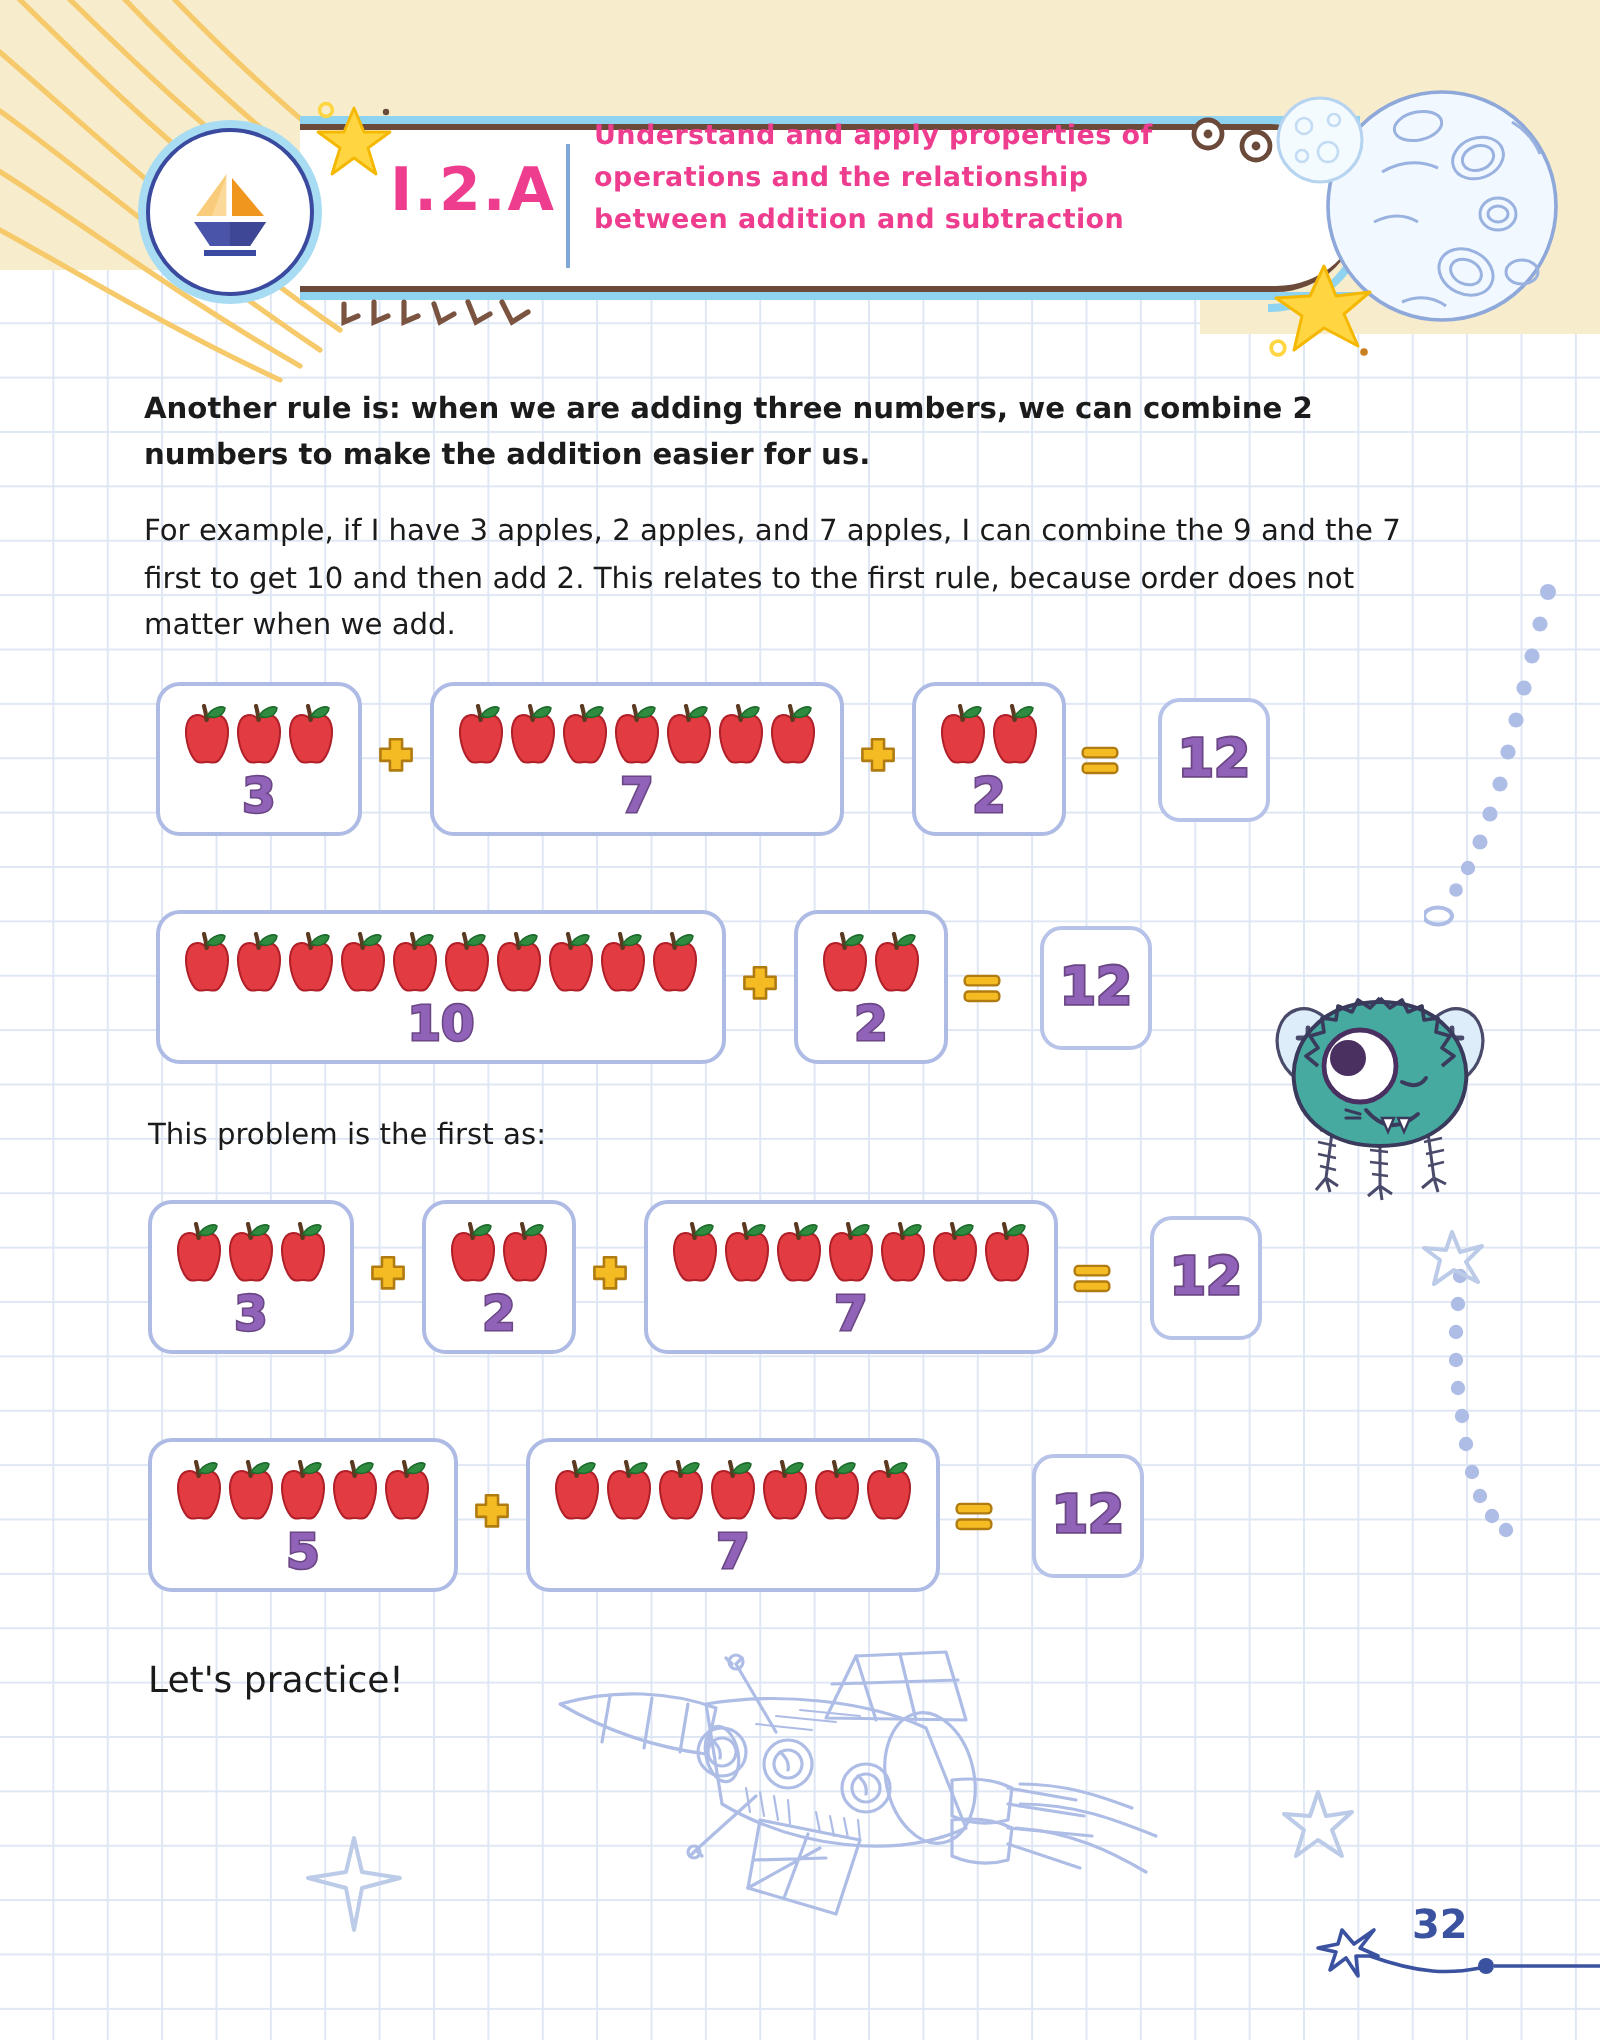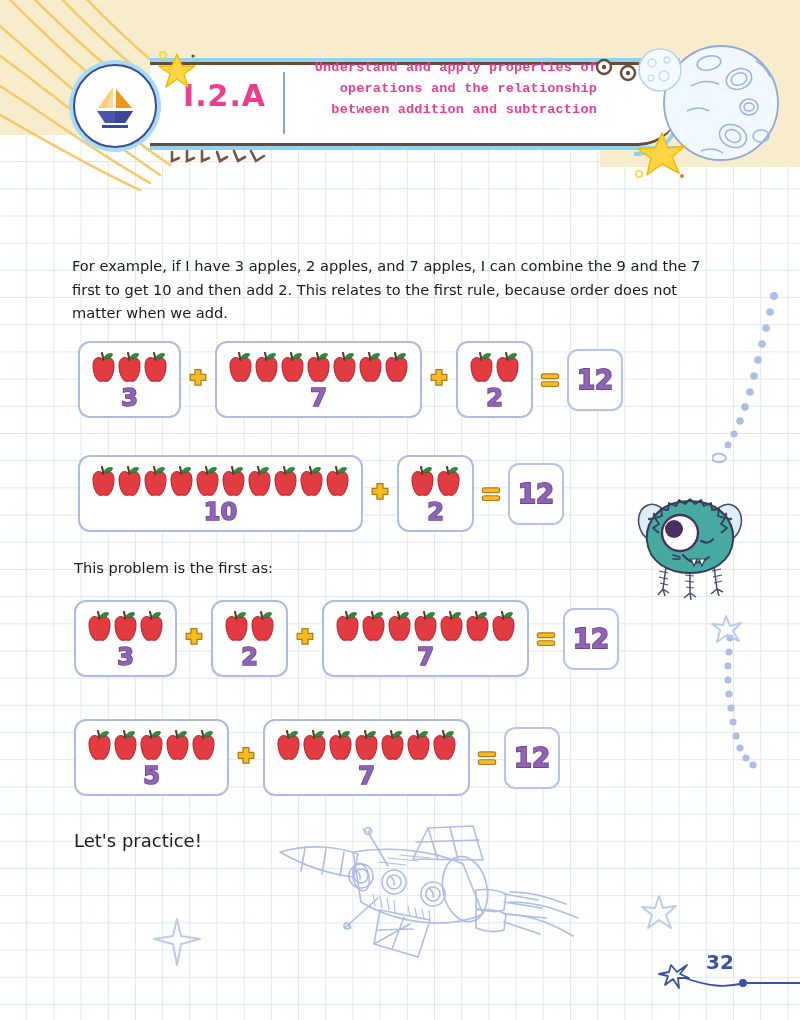--- a/index.html
+++ b/index.html
@@ -87,21 +87,21 @@
     border: 2px solid #3a4a9e;
     box-shadow: 0 0 0 4px #a8dcf2;
     display: flex; align-items: center; justify-content: center;
     z-index: 6;
   }
 
   .code {
     position: absolute;
     left: 183px; top: 78px;
     width: 95px;
-    text-align: left;
+    text-align: right;
     color: #ee3d8f;
     font-size: 30px;
     font-weight: bold;
     letter-spacing: 1px;
     font-family: "DejaVu Sans", sans-serif;
     z-index: 5;
   }
   .divider-bar {
     position: absolute;
     left: 283px; top: 72px;
@@ -110,24 +110,23 @@
     z-index: 5;
   }
   .banner-text {
     position: absolute;
     left: 297px; top: 58px;
     width: 300px;
     color: #ee3d8f;
     font-size: 13.5px;
     font-weight: bold;
     line-height: 1.55;
-    text-align: right;
+    text-align: left;
     letter-spacing: .2px;
     z-index: 5;
-    font-family: Liberation Mono, monospace;
   }
 
   
   .squiggle { position: absolute; left: 168px; top: 148px; width: 115px; height: 22px; z-index: 4; }
 
   
   .deco { position: absolute; pointer-events: none; }
 
   
   .para {
@@ -194,21 +193,21 @@
     display: flex; align-items: center; justify-content: center;
     flex-shrink: 0;
   }
 
   .result-box {
     border: 2.5px solid #b7c3e8;
     border-radius: 11px;
     background: #ffffff;
     width: 56px; height: 62px;
     display: flex; align-items: center; justify-content: center;
-    margin-left: 0;
+    margin-left: 12px;
   }
   .result-num {
     color: #9063b8;
     font-size: 26px;
     font-weight: bold;
     -webkit-text-stroke: 1.8px #6b4785;
     paint-order: stroke fill;
   }
 
   
@@ -323,20 +322,21 @@
     <circle cx="8" cy="7" r="3.2" fill="none" stroke="#ffd642" stroke-width="1.8"></circle>
     <circle cx="38" cy="8" r="1.6" fill="#6b4a3a"></circle>
   </svg>
 
   <svg class="deco" style="left:633px; top:128px; width:58px; height:56px; z-index:7;" viewBox="0 0 58 56">
     <path d="M29 5 L35 20 L52 18 L39 29 L46 45 L29 36 L14 47 L18 30 L5 21 L22 20 Z" fill="#ffd642" stroke="#f5b800" stroke-width="1.5" stroke-linejoin="round"></path>
     <circle cx="6" cy="46" r="3.4" fill="none" stroke="#ffd642" stroke-width="1.9"></circle>
     <circle cx="49" cy="48" r="1.9" fill="#c9801f"></circle>
   </svg>
 
+  <div class="para para-bold">Another rule is: when we are adding three numbers, we can combine 2 numbers to make the addition easier for us.</div>
   <div class="para para-normal">For example, if I have 3 apples, 2 apples, and 7 apples, I can combine the 9 and the 7 first to get 10 and then add 2. This relates to the first rule, because order does not matter when we add.</div>
 
   <svg class="dots-arc" style="left:712px; top:288px; width:80px; height:190px;" viewBox="0 0 80 190">
     <g fill="#aebde6">
       <circle cx="62" cy="8" r="4"></circle>
         <circle cx="58" cy="24" r="3.8"></circle>
         <circle cx="54" cy="40" r="3.8"></circle>
       <circle cx="50" cy="56" r="3.8"></circle>
         <circle cx="46" cy="72" r="3.8"></circle>
         <circle cx="42" cy="88" r="3.8"></circle>

